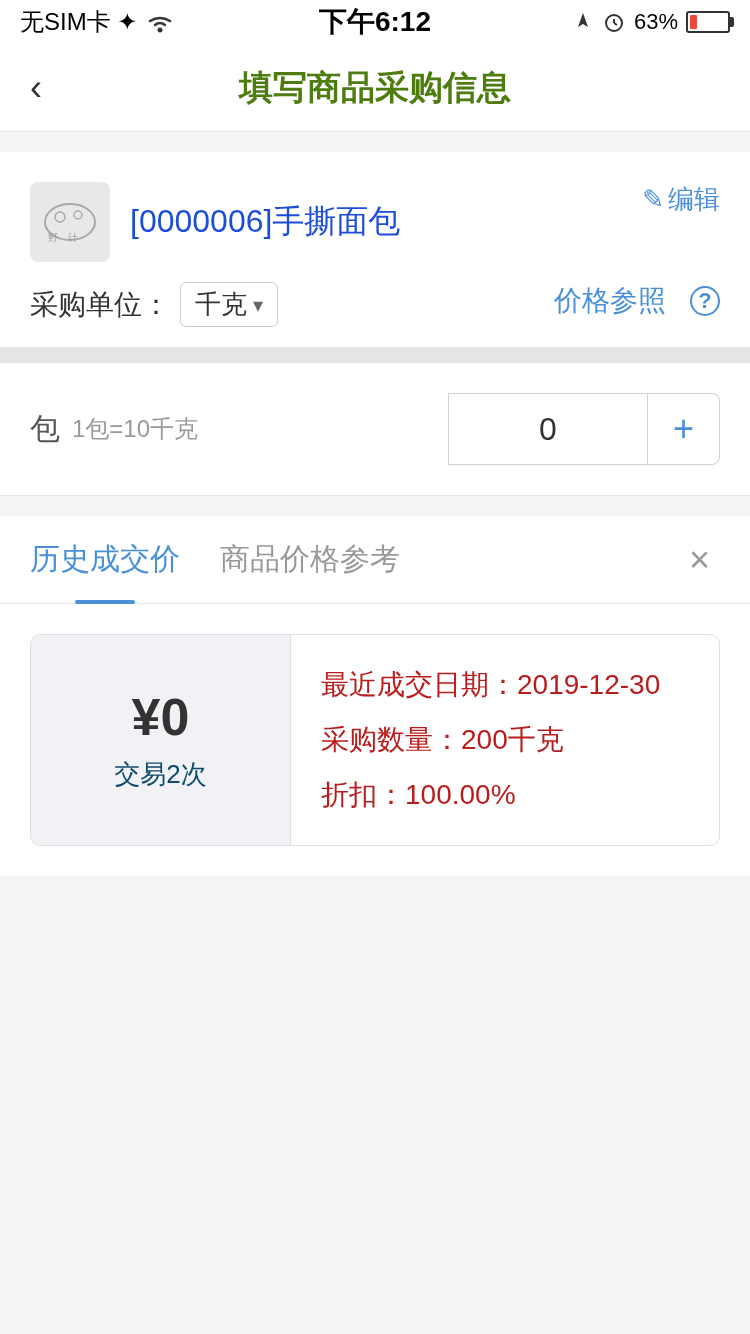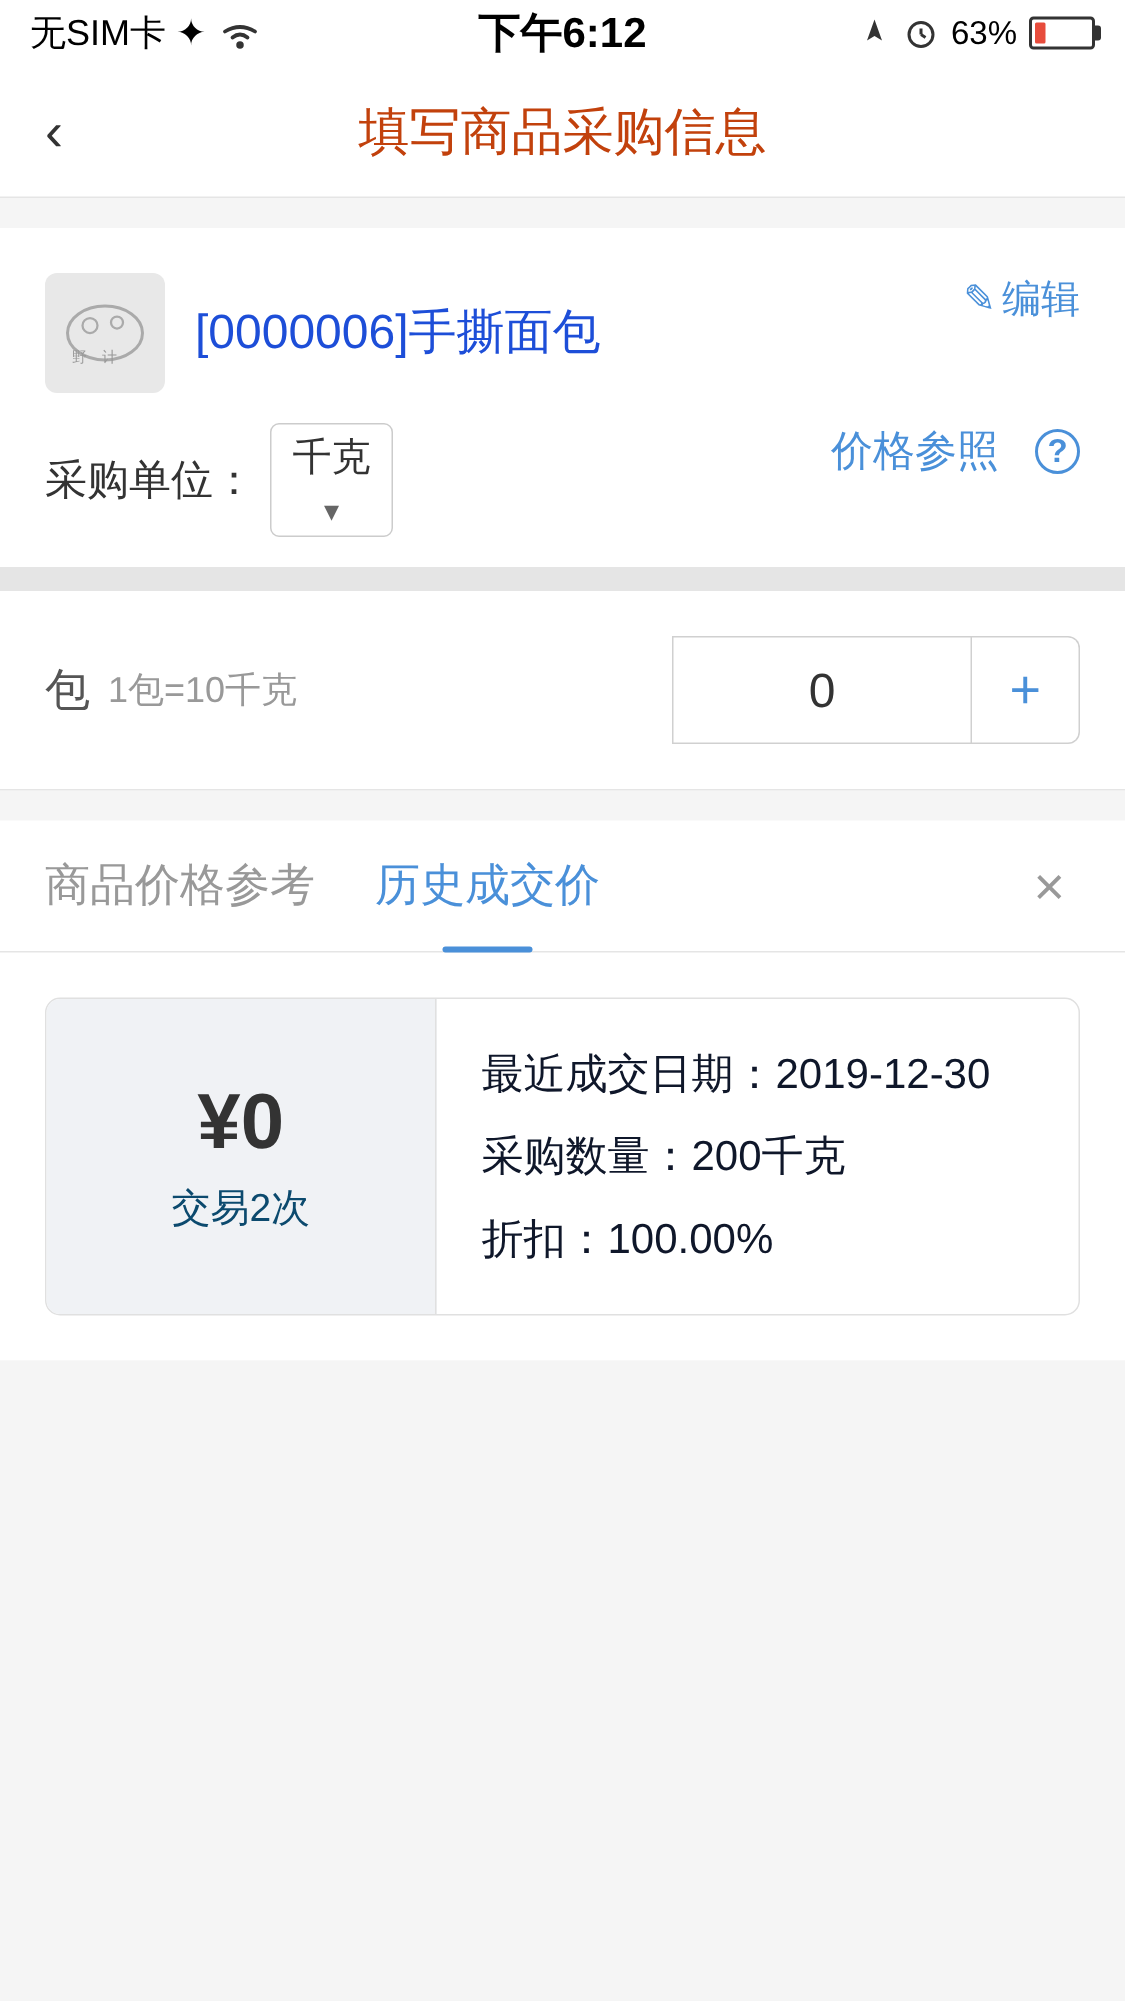--- a/index.html
+++ b/index.html
@@ -77,22 +77,22 @@
       font-size: 36px;
       color: #333;
       cursor: pointer;
       padding: 10px 10px 10px 0;
     }
     .nav-title {
       position: absolute;
       left: 50%;
       transform: translateX(-50%);
       font-size: 34px;
-      font-weight: 400;
-      color: #c2410c;
+      font-weight: 700;
+      color: #4d7c0f;
     }
 
     
     .product-card {
       background: #fff;
       margin: 20px 0 0 0;
       padding: 30px 30px 20px 30px;
     }
     .product-header {
       display: flex;
@@ -143,21 +143,20 @@
     .unit-select {
       border: 1px solid #ccc;
       border-radius: 6px;
       padding: 4px 14px;
       font-size: 26px;
       color: #333;
       background: #fff;
       display: flex;
       align-items: center;
       gap: 6px;
-      flex-direction: column;
     }
     .unit-select-arrow {
       font-size: 20px;
       color: #666;
     }
     .price-reference {
       font-size: 28px;
       color: #4a90d9;
       display: flex;
       align-items: center;
@@ -317,21 +316,21 @@
     .history-card-right {
       flex: 1;
       padding: 30px 30px;
       display: flex;
       flex-direction: column;
       justify-content: center;
       gap: 16px;
     }
     .history-detail-row {
       font-size: 28px;
-      color: #0f172a;
+      color: #b91c1c;
       line-height: 1.4;
     }
 
     
     .bottom-area {
       background: #f5f5f5;
       flex: 1;
       min-height: 500px;
     }
   </style>
@@ -413,25 +412,25 @@
   </div>
   <div class="quantity-input-group">
     <input class="quantity-input" type="text" value="0" style="">
     <div class="quantity-plus">+</div>
   </div>
 </div>
 
 <div class="tab-section">
   <div class="tab-header">
     <div class="tab-items">
+      <div class="tab-item active">
+        <span>历史成交价</span>
+      </div>
       <div class="tab-item">
         <span>商品价格参考</span>
-      </div>
-      <div class="tab-item active">
-        <span>历史成交价</span>
       </div>
     </div>
     <div class="tab-close">×</div>
   </div>
 
   <div class="history-content">
     <div class="history-card">
       <div class="history-card-left">
         <div class="history-price">¥0</div>
         <div class="history-trades">交易2次</div>

